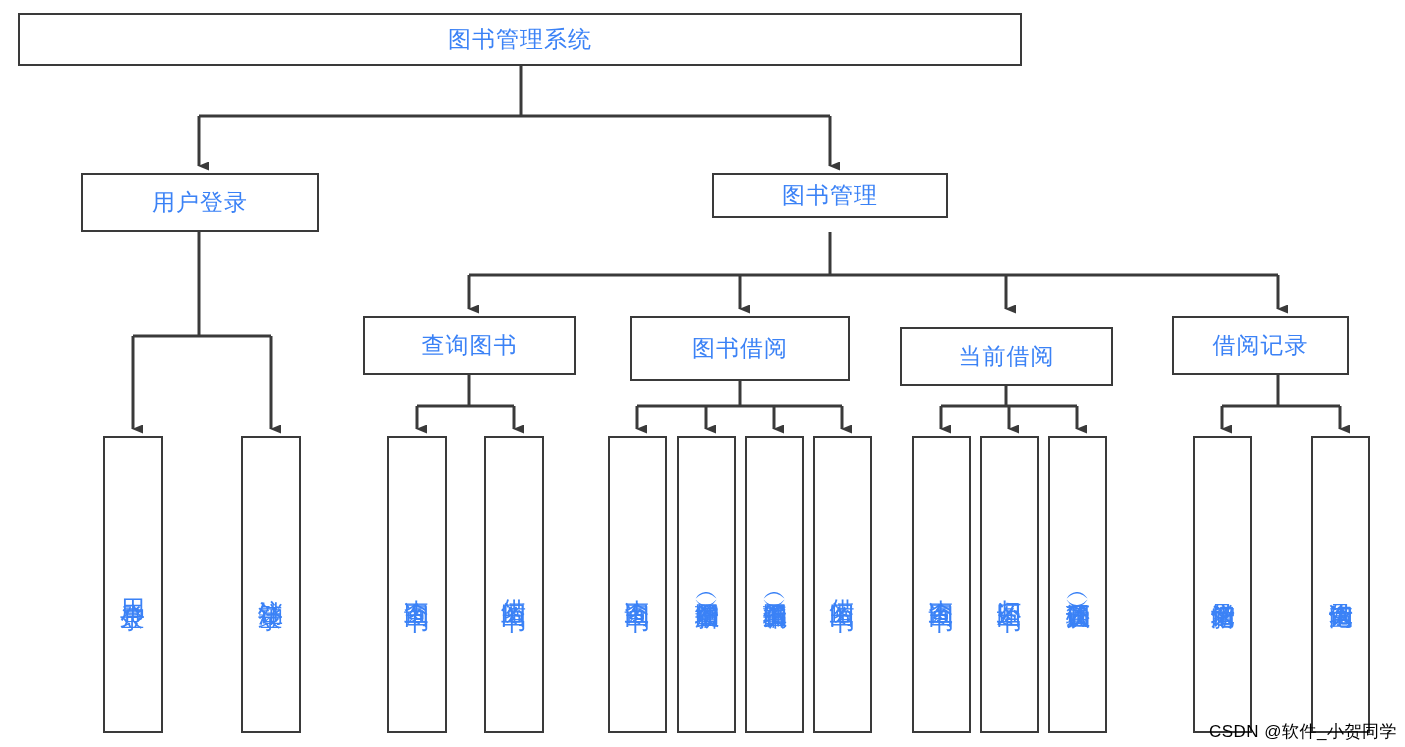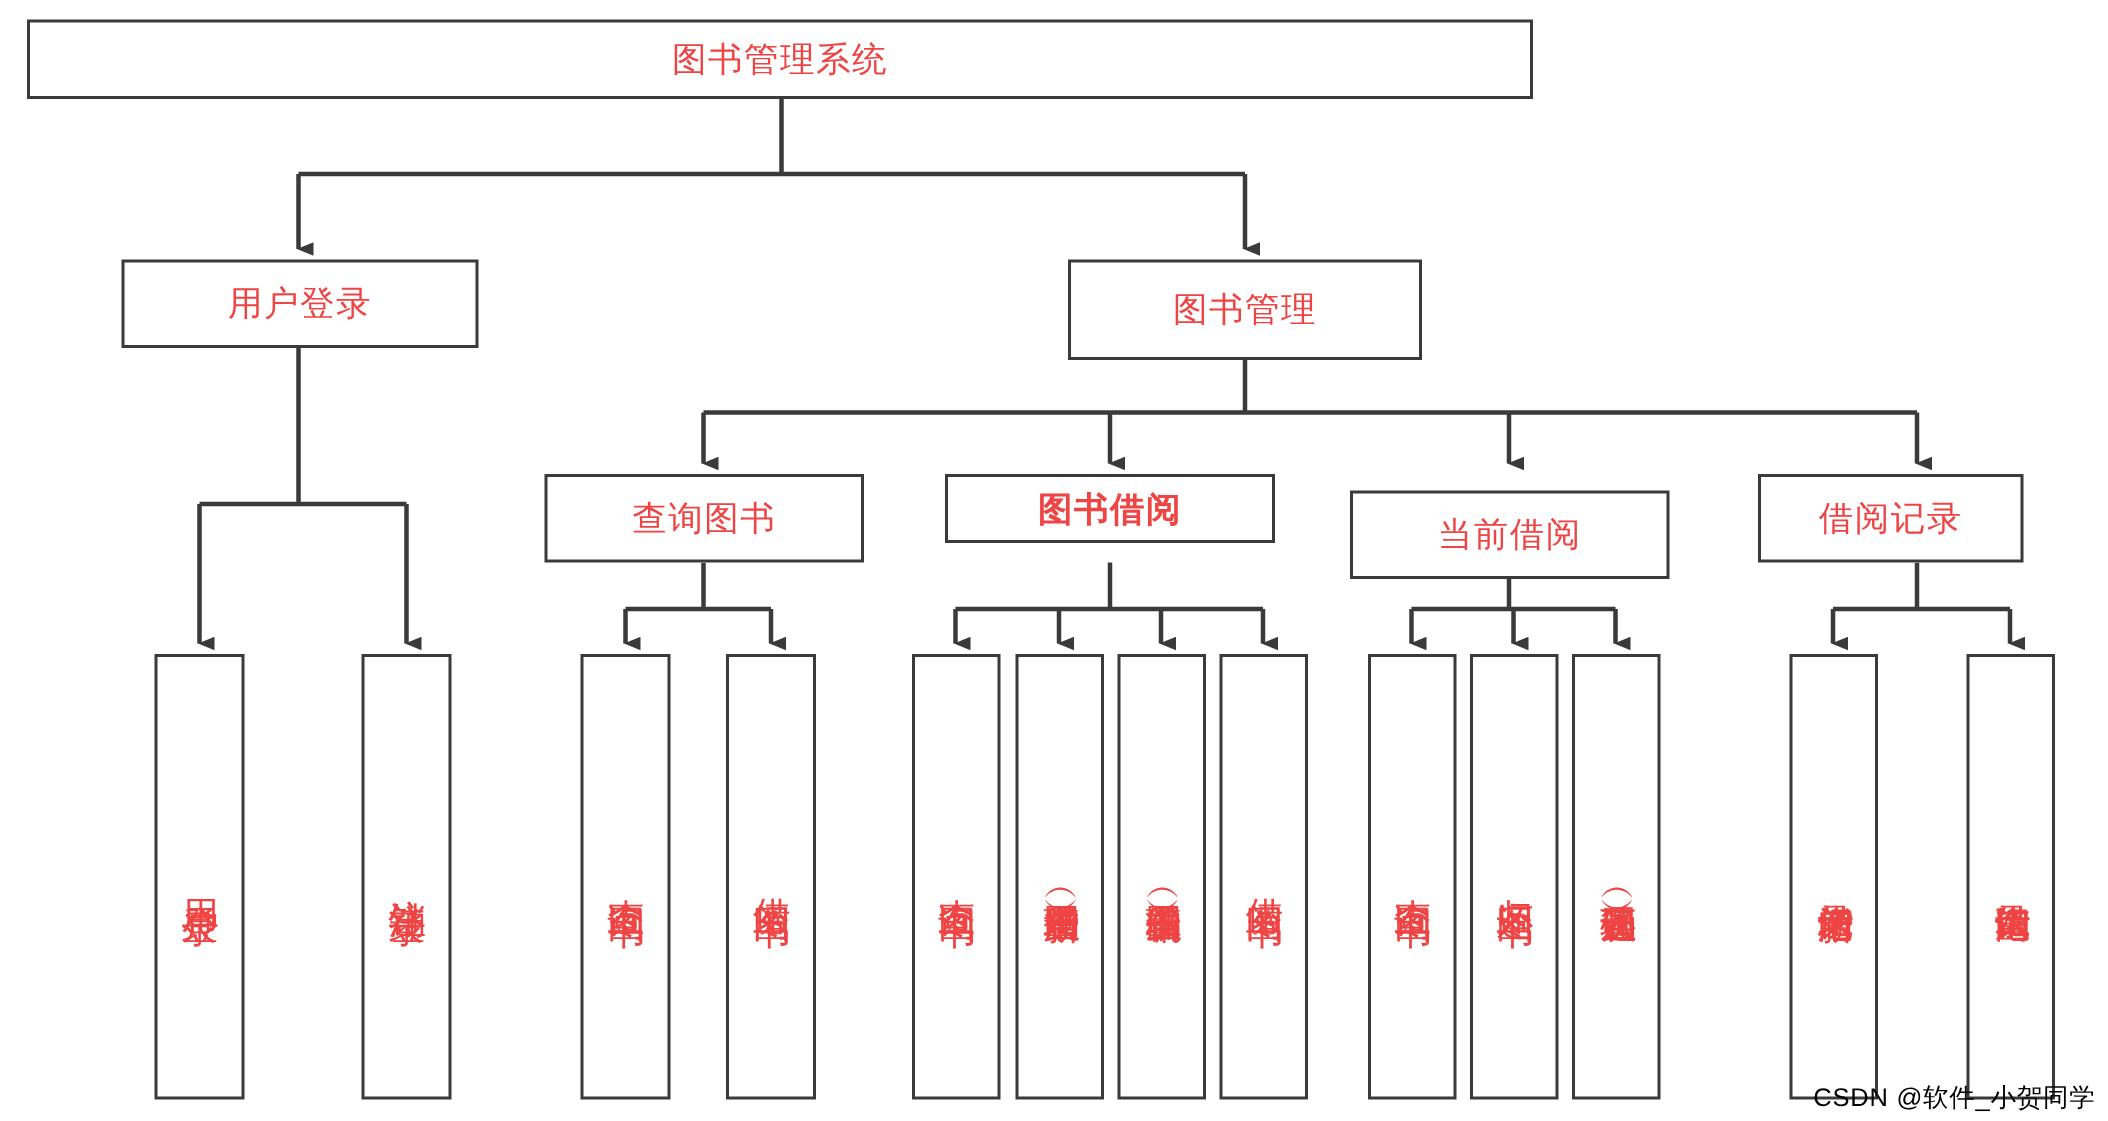--- a/index.html
+++ b/index.html
@@ -28,21 +28,21 @@
     pointer-events: none;
   }
   .node {
     position: absolute;
     box-sizing: border-box;
     border: 2px solid #3a3a3a;
     background: #ffffff;
     display: flex;
     align-items: center;
     justify-content: center;
-    color: #ef4444;
+    color: #3b82f6;
     text-align: center;
   }
   .node.horiz {
     font-size: 23px;
     letter-spacing: 1px;
   }
   .node.vert {
     writing-mode: vertical-rl;
     text-orientation: upright;
     font-size: 25px;
@@ -125,28 +125,28 @@
     </g>
   </svg>
 
   <div class="node horiz" style="left: 18px; top: 13px; width: 1004px; height: 53px;">
     <span class="lbl">图书管理系统</span>
   </div>
 
   <div class="node horiz" style="left: 81px; top: 173px; width: 238px; height: 59px;">
     <span class="lbl">用户登录</span>
   </div>
-  <div class="node horiz" style="left: 712px; top: 173px; width: 236px; height: 67px;">
+  <div class="node horiz" style="left: 712px; top: 173px; width: 236px; height: 45px;">
     <span class="lbl">图书管理</span>
   </div>
 
   <div class="node horiz" style="left: 363px; top: 316px; width: 213px; height: 59px;">
     <span class="lbl">查询图书</span>
   </div>
-  <div class="node horiz" style="left: 630px; top: 316px; width: 220px; height: 46px; font-weight: bold;">
+  <div class="node horiz" style="left: 630px; top: 316px; width: 220px; height: 65px;">
     <span class="lbl">图书借阅</span>
   </div>
   <div class="node horiz" style="left: 900px; top: 327px; width: 213px; height: 59px;">
     <span class="lbl">当前借阅</span>
   </div>
   <div class="node horiz" style="left: 1172px; top: 316px; width: 177px; height: 59px;">
     <span class="lbl">借阅记录</span>
   </div>
 
   <div class="node vert" style="left: 103px; top: 436px; width: 60px; height: 297px;">

